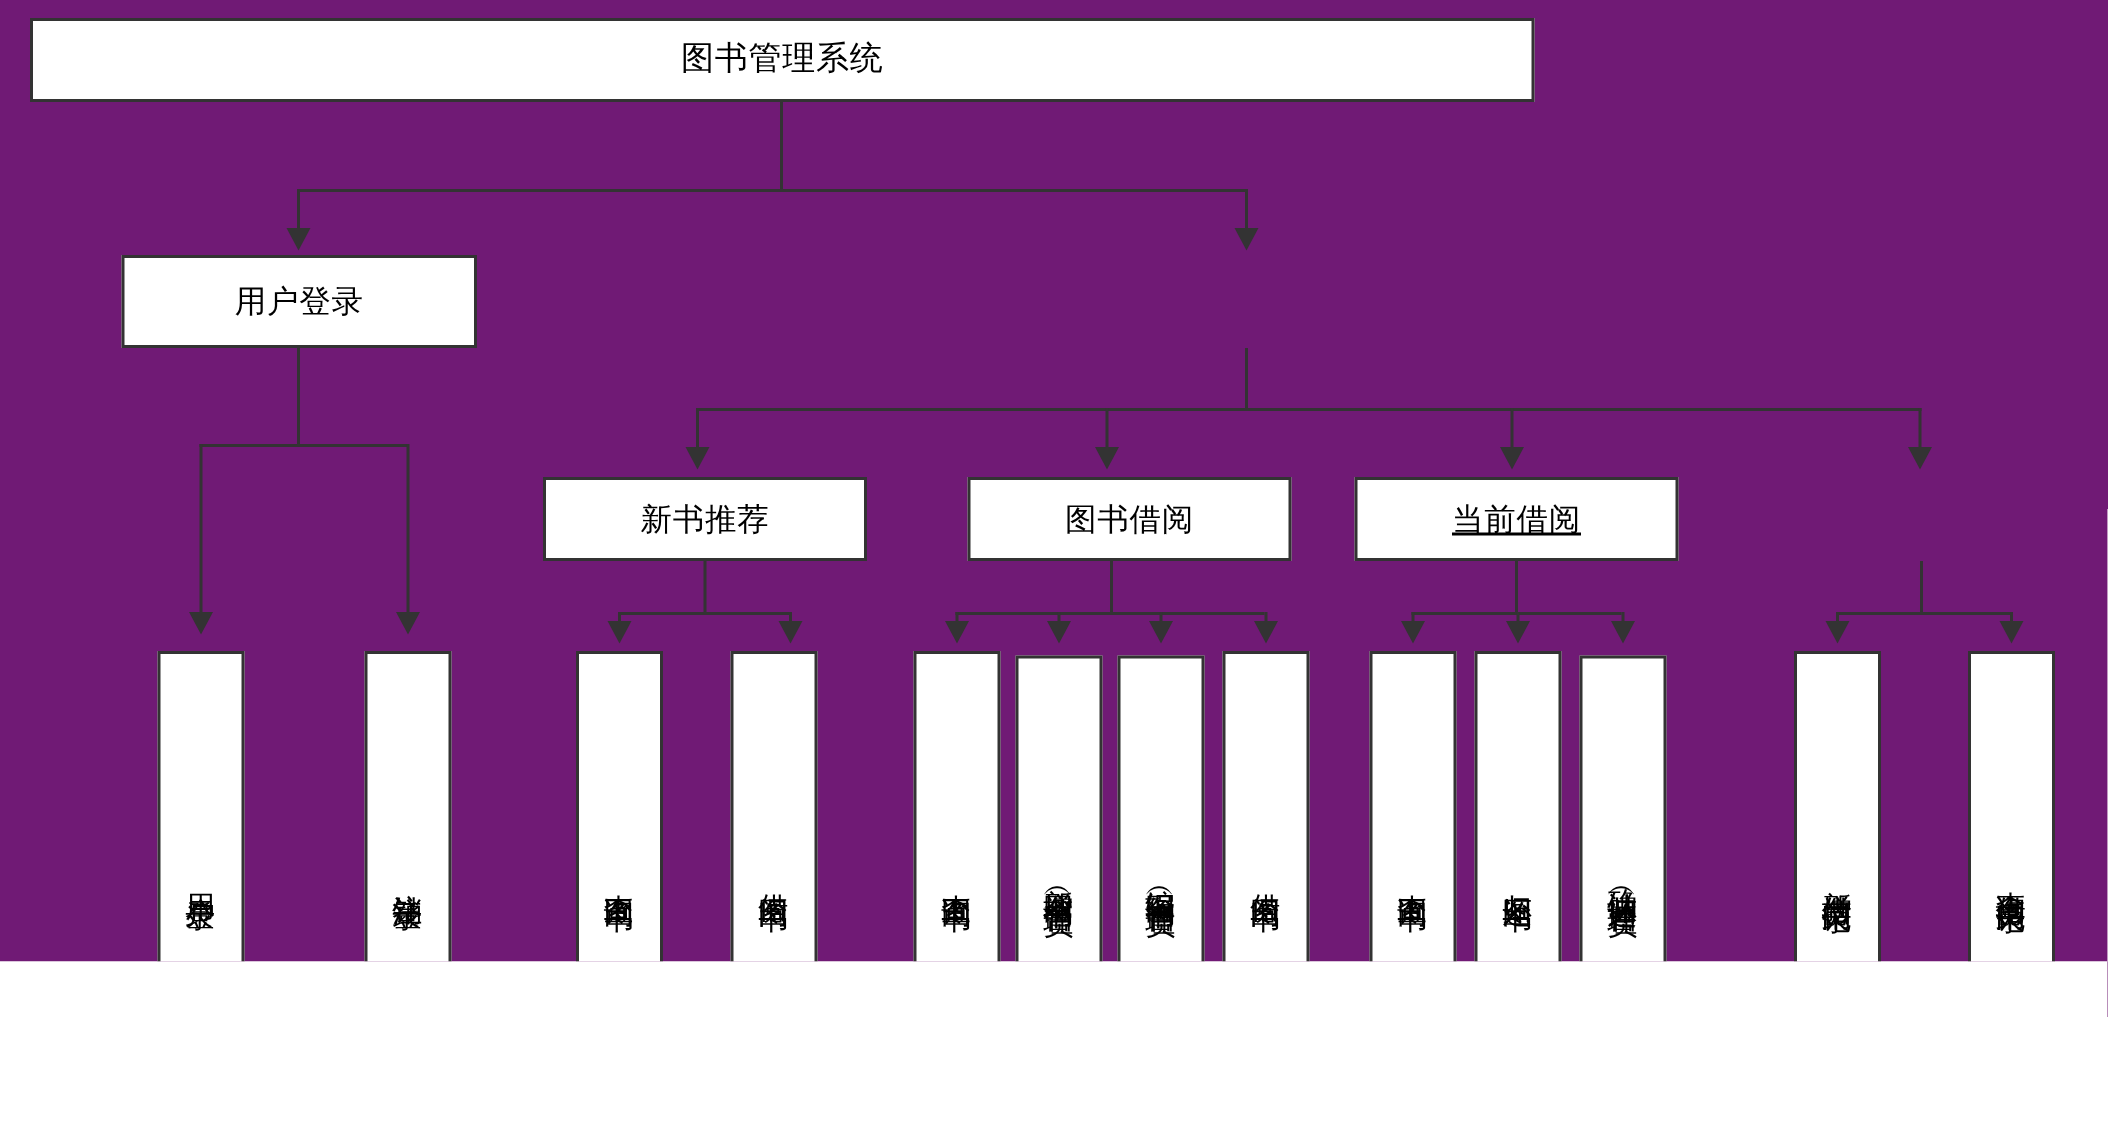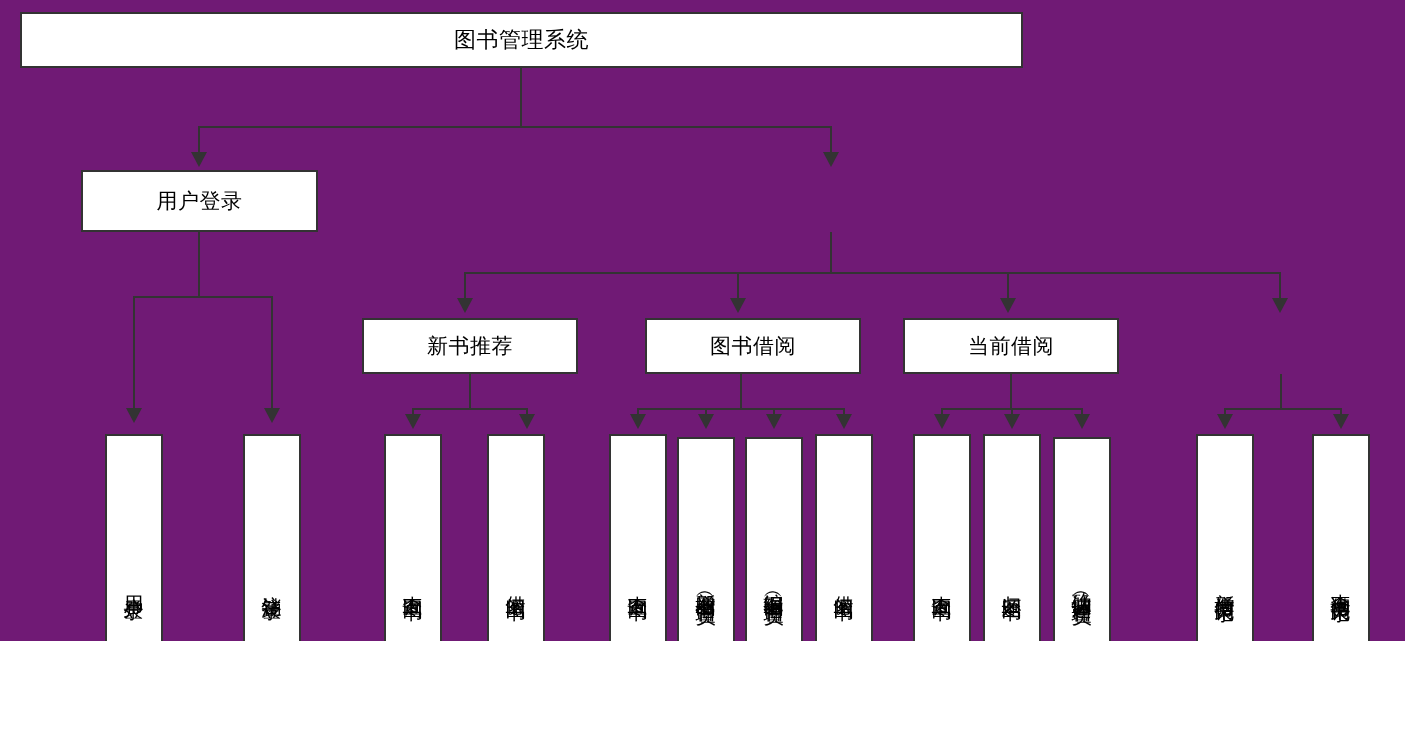--- a/index.html
+++ b/index.html
@@ -128,21 +128,21 @@
   <div class="arrow" style="left:1000px; top:298px;"></div>
   <div class="line vline" style="left:1279px; top:272px; height:30px;"></div>
   <div class="arrow" style="left:1272px; top:298px;"></div>
 
   <div class="node h" style="left:362px; top:318px; width:216px; height:56px;">
     <span class="lbl">新书推荐</span>
   </div>
   <div class="node h" style="left:605px; top:318px; width:216px; height:56px;margin-left:40px;">
     <span class="lbl">图书借阅</span>
   </div>
-  <div class="node h" style="left:903px; top:318px; width:216px; height:56px;">
+  <div class="node h" style="left:903px; top:318px; width:216px; height:56px;text-decoration:underline;">
     <span class="lbl">当前借阅</span>
   </div>
 
   <div class="line vline" style="left:469px; top:374px; height:34px;"></div>
   <div class="line hline" style="left:412px; top:408px; width:116px;"></div>
   <div class="line vline" style="left:412px; top:408px; height:10px;"></div>
   <div class="arrow" style="left:405px; top:414px;"></div>
   <div class="line vline" style="left:526px; top:408px; height:10px;"></div>
   <div class="arrow" style="left:519px; top:414px;"></div>
 

